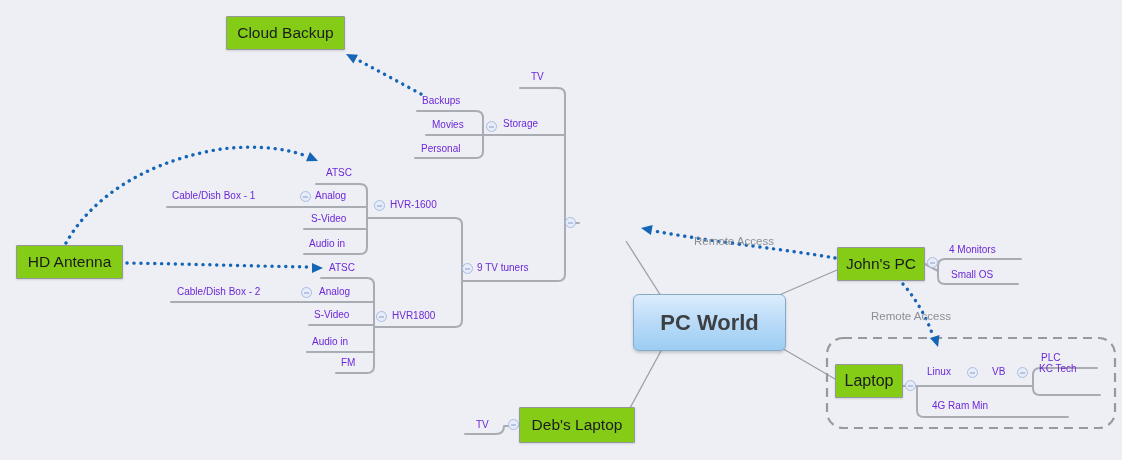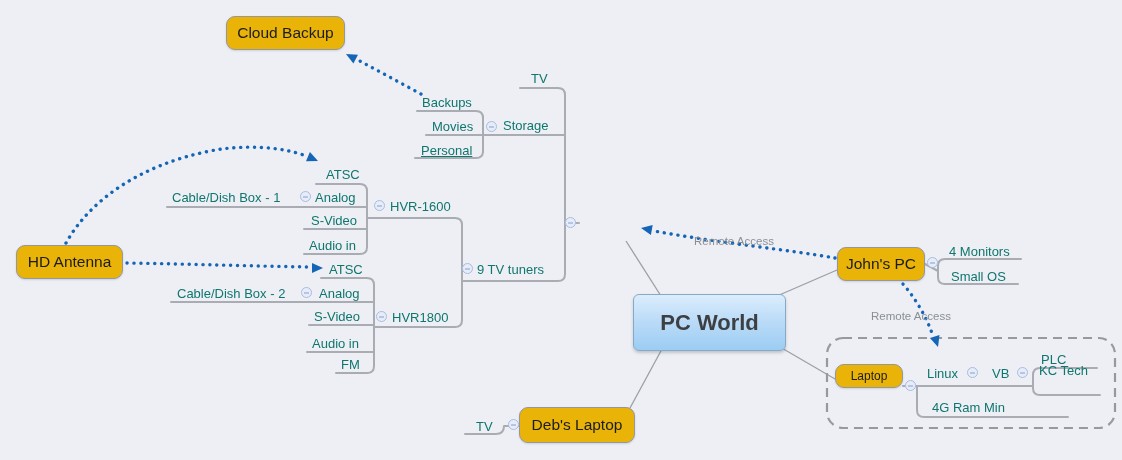--- a/index.html
+++ b/index.html
@@ -4,37 +4,37 @@
 <style>
   html,body{margin:0;padding:0;}
   body{font-family:"Liberation Sans","DejaVu Sans",sans-serif;}
   #canvas{
     position:relative;width:1122px;height:460px;overflow:hidden;
     background:#edeff4;
   }
   #wires{position:absolute;left:0;top:0;width:1122px;height:460px;}
   .node{
     position:absolute;box-sizing:border-box;
-    background:#eab308;border:1.5px solid #96979a;border-radius:9px;
+    background:#84cc16;border:1.5px solid #96979a;border-radius:1px;
     display:flex;align-items:center;justify-content:center;
     font-size:15.5px;color:#1b1c1e;
     box-shadow:0 1px 2px rgba(60,70,90,.18);
     white-space:nowrap;
   }
   .central{
     position:absolute;box-sizing:border-box;
     background:linear-gradient(180deg,#dcedfc 0%,#bcdcf8 45%,#9ccdf3 100%);
     border:1.5px solid #86a9c6;border-radius:6px;
     display:flex;align-items:center;justify-content:center;
     font-size:22px;font-weight:bold;color:#3d3f42;
     box-shadow:0 2px 3px rgba(60,70,90,.25);
     white-space:nowrap;
   }
   .topic{
-    position:absolute;font-size:13px;color:#0f766e;line-height:1;
+    position:absolute;font-size:10px;color:#6d28d9;line-height:1;
     white-space:nowrap;
   }
   .rlabel{
     position:absolute;font-size:11.5px;color:#8a8f96;line-height:1;
     white-space:nowrap;
     text-align:right;
   }
   .cicon{
     position:absolute;width:11px;height:11px;box-sizing:border-box;
     border:1px solid #a9bcdf;background:#e7edf8;border-radius:50%;
@@ -109,28 +109,28 @@
       <polygon points="323,268 312,273 312,263"></polygon>
       <polygon points="641,228 652.7,225.1 650.9,234.9"></polygon>
       <polygon points="938,347 929.9,338.1 939.5,335.1"></polygon>
     </g>
   </svg>
 
   <div class="node" style="left:226px;top:16px;width:119px;height:34px;">Cloud Backup</div>
   <div class="node" style="left:16px;top:245px;width:107px;height:34px;">HD Antenna</div>
   <div class="node" style="left:837px;top:247px;width:88px;height:34px;">John's PC</div>
   <div class="node" style="left:519px;top:407px;width:116px;height:36px;">Deb's Laptop</div>
-  <div class="node" style="left:835px;top:364px;width:68px;height:24px;font-size:12px;">Laptop</div>
+  <div class="node" style="left:835px;top:364px;width:68px;height:34px;font-size:16px;">Laptop</div>
 
   <div class="central" style="left:633px;top:294px;width:153px;height:57px;">PC World</div>
 
   <div class="topic" style="left:531px;top:72px;">TV</div>
   <div class="topic" style="left:422px;top:96px;">Backups</div>
   <div class="topic" style="left:432px;top:120px;">Movies</div>
-  <div class="topic" style="left:421px;top:144px;text-decoration:underline;">Personal</div>
+  <div class="topic" style="left:421px;top:144px;">Personal</div>
   <div class="topic" style="left:503px;top:119px;">Storage</div>
   <div class="topic" style="left:477px;top:263px;">9 TV tuners</div>
   <div class="topic" style="left:390px;top:200px;">HVR-1600</div>
   <div class="topic" style="left:326px;top:168px;">ATSC</div>
   <div class="topic" style="left:172px;top:191px;">Cable/Dish Box - 1</div>
   <div class="topic" style="left:315px;top:191px;">Analog</div>
   <div class="topic" style="left:311px;top:214px;">S-Video</div>
   <div class="topic" style="left:309px;top:239px;">Audio in</div>
   <div class="topic" style="left:329px;top:263px;">ATSC</div>
   <div class="topic" style="left:177px;top:287px;">Cable/Dish Box - 2</div>

